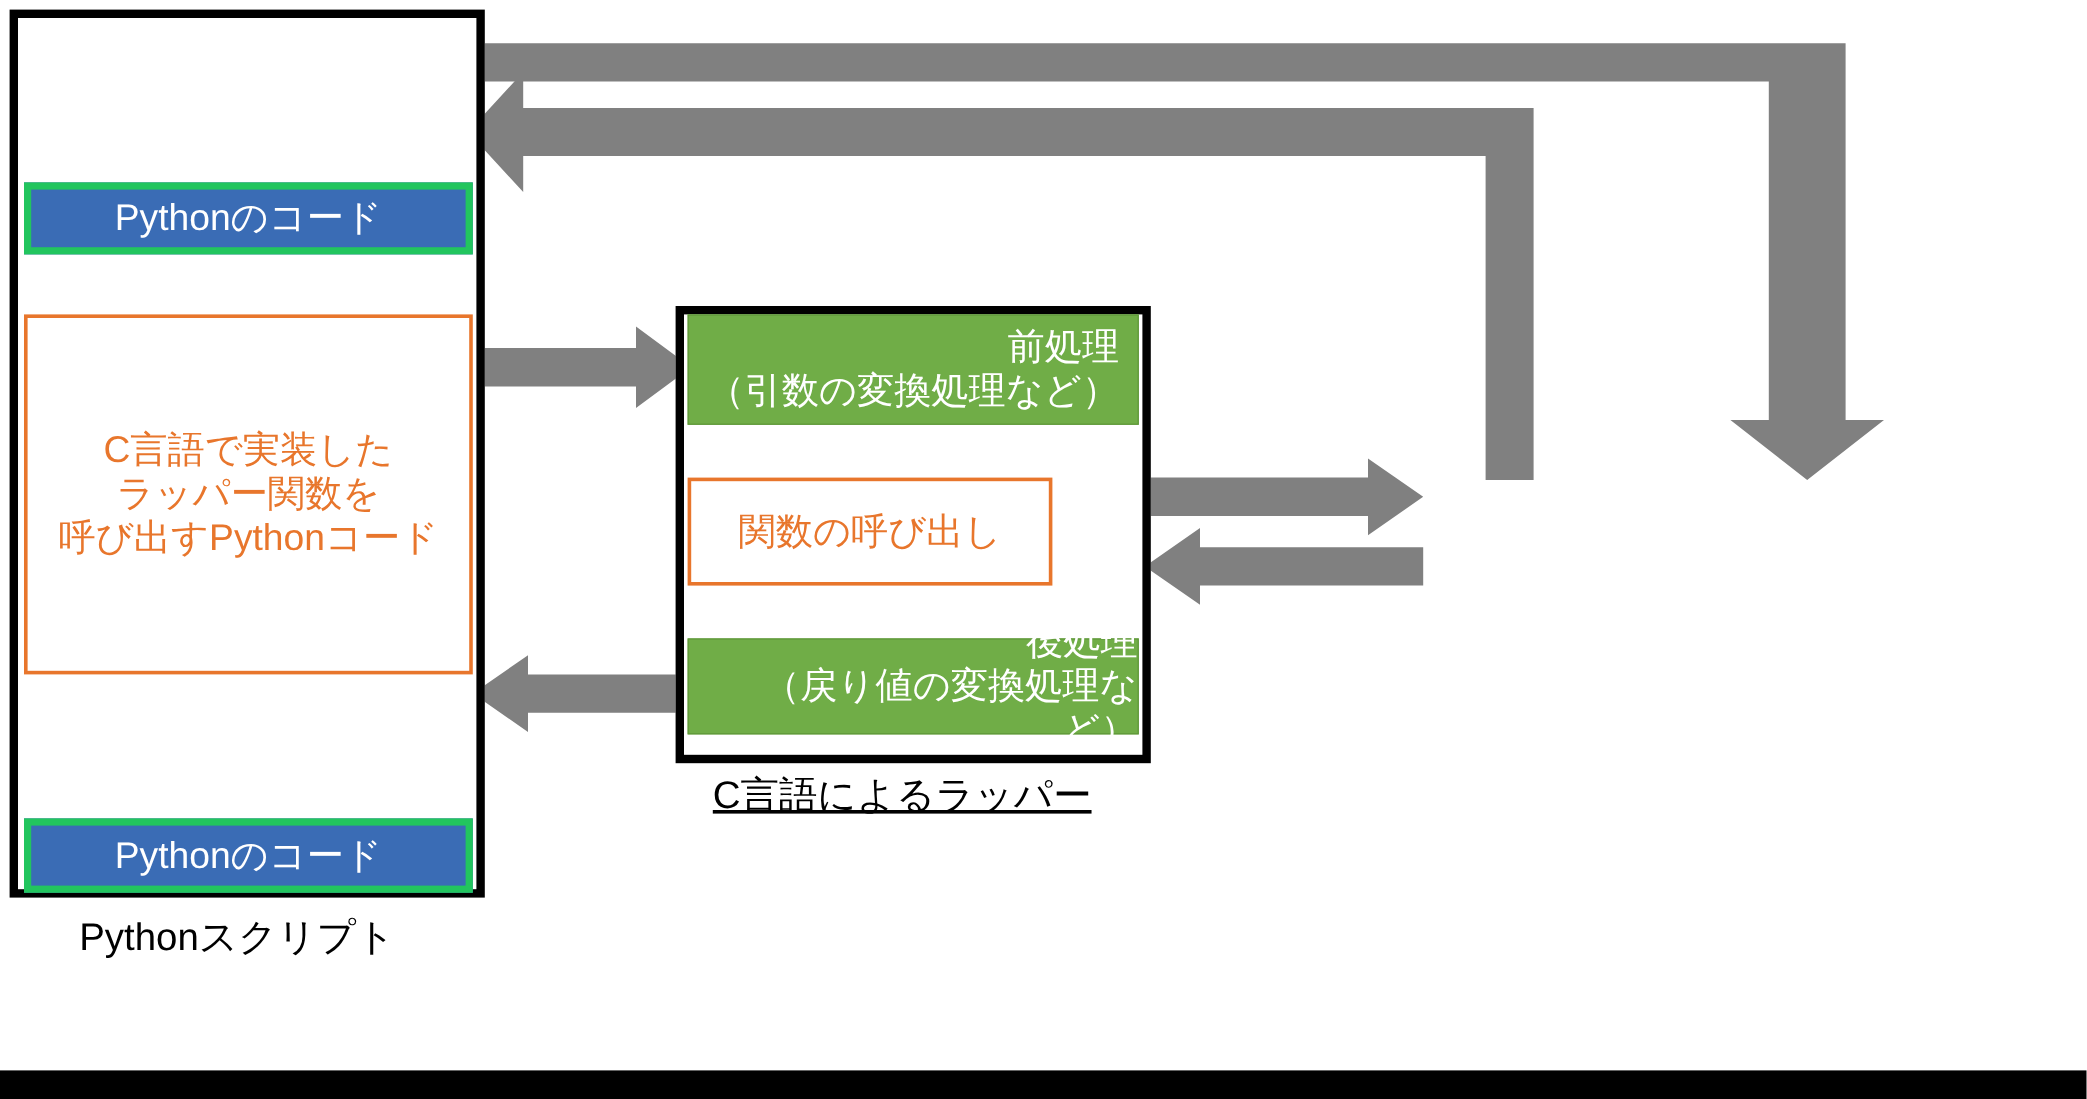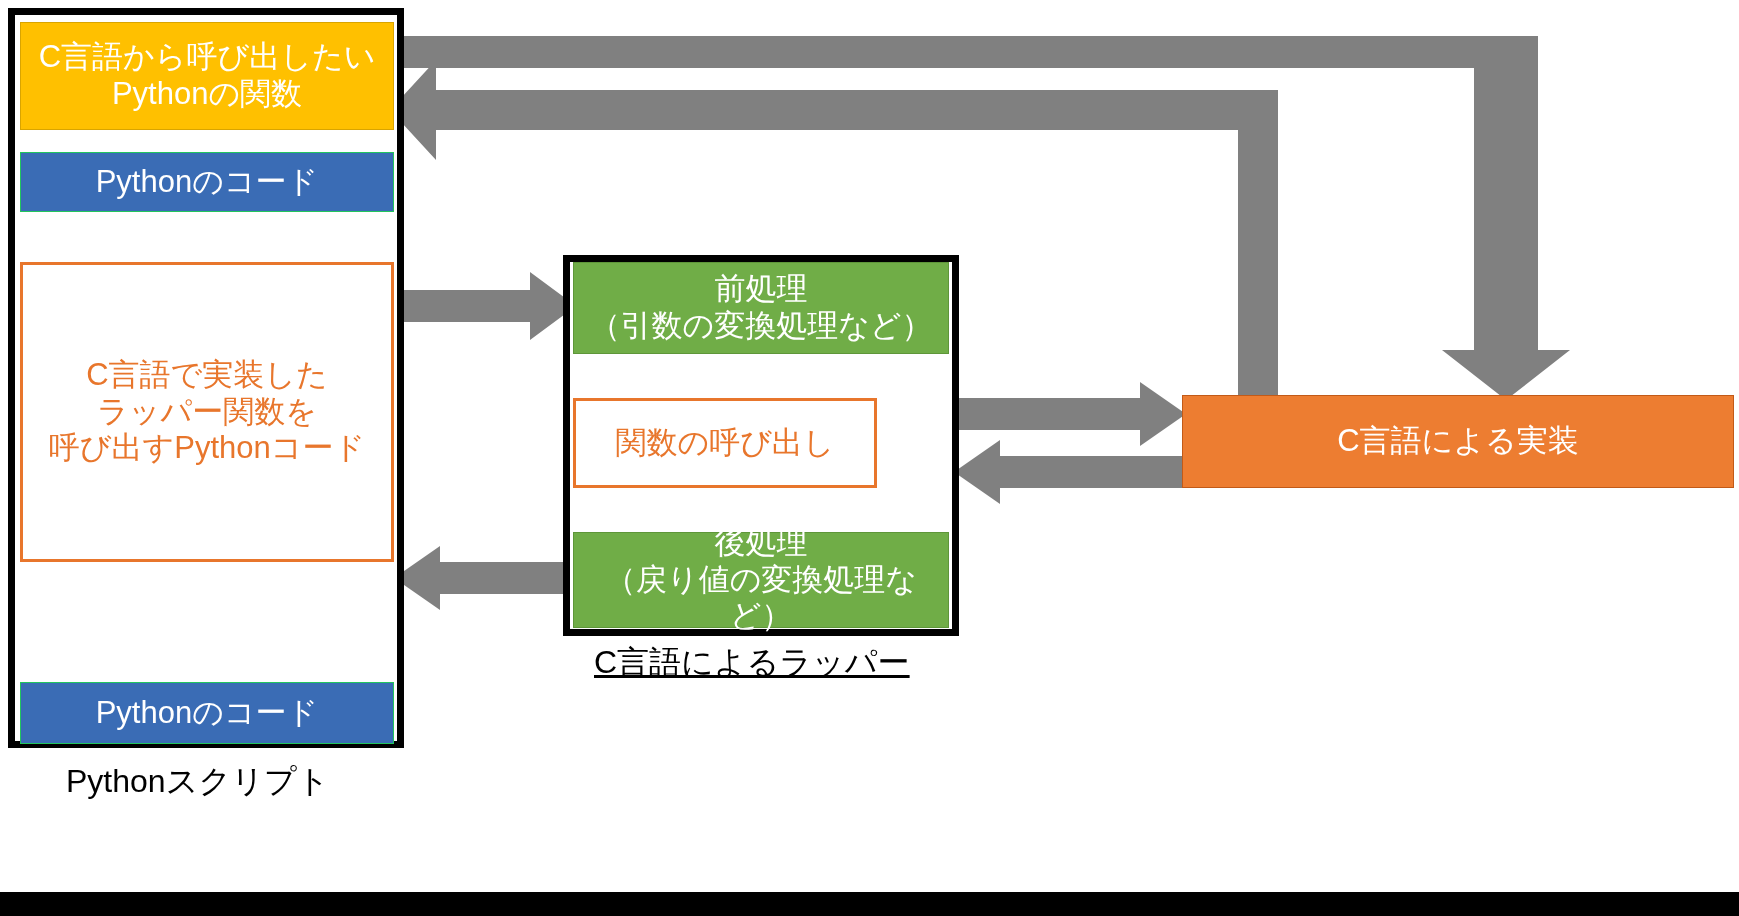--- a/index.html
+++ b/index.html
@@ -53,35 +53,36 @@
   }
 
   .box-yellow {
     background: #FFC000;
     border: 1px solid #D9A400;
     color: #ffffff;
     font-size: 31px;
   }
   .box-blue {
     background: #3A6CB5;
-    border: 1px solid #22c55e;
+    border: 6px solid #22c55e;
     color: #ffffff;
     font-size: 31px;
   }
   .box-orange-outline {
     background: #ffffff;
     border: 3px solid #E8762C;
     color: #E8762C;
     font-size: 31px;
   }
   .box-green {
     background: #70AD47;
     border: 1px solid #5E9639;
     color: #ffffff;
     font-size: 31px;
+    text-align: right;
   }
   .box-orange-fill {
     background: #ED7D31;
     border: 1px solid #C25A18;
     color: #ffffff;
     font-size: 31px;
   }
 
   
   .wrapper-frame {
@@ -136,42 +137,39 @@
 
     <path fill="#808080" d="M 570,562 L 440,562 L 440,546 L 394,578 L 440,610 L 440,594 L 570,594 Z"></path>
 
     <path fill="#808080" d="M 190,222 L 222,222 L 222,234 L 240,234 L 206,262 L 172,234 L 190,234 Z"></path>
 
     <path fill="#808080" d="M 190,644 L 222,644 L 222,656 L 240,656 L 206,684 L 172,656 L 190,656 Z"></path>
   </svg>
 
   <div class="script-frame"></div>
 
-  <div class="box box-yellow" style="left:20px; top:22px; width:374px; height:108px;">C言語から呼び出したい
-Pythonの関数</div>
 
   <div class="box box-blue" style="left:20px; top:152px; width:374px; height:60px;">Pythonのコード</div>
 
   <div class="box box-orange-outline" style="left:20px; top:262px; width:374px; height:300px;">C言語で実装した
 ラッパー関数を
 呼び出すPythonコード</div>
 
   <div class="box box-blue" style="left:20px; top:682px; width:374px; height:62px;">Pythonのコード</div>
 
   <div class="caption" style="left:66px; top:760px;">Pythonスクリプト</div>
 
   <div class="wrapper-frame"></div>
 
   <div class="box box-green" style="left:573px; top:262px; width:376px; height:92px;">前処理
 （引数の変換処理など）</div>
 
   <div class="box box-orange-outline" style="left:573px; top:398px; width:304px; height:90px;">関数の呼び出し</div>
 
-  <div class="box box-green" style="left:573px; top:532px; width:376px; height:96px;">後処理
+  <div class="box box-green" style="left:573px; top:532px; width:376px; height:80px;">後処理
 （戻り値の変換処理など）</div>
 
   <div class="caption" style="left:594px; top:641px;text-decoration:underline;">C言語によるラッパー</div>
 
-  <div class="box box-orange-fill" style="left:1182px; top:395px; width:552px; height:93px;">C言語による実装</div>
 
   <div class="bottom-band"></div>
 
 </div>
 
 </body></html>

